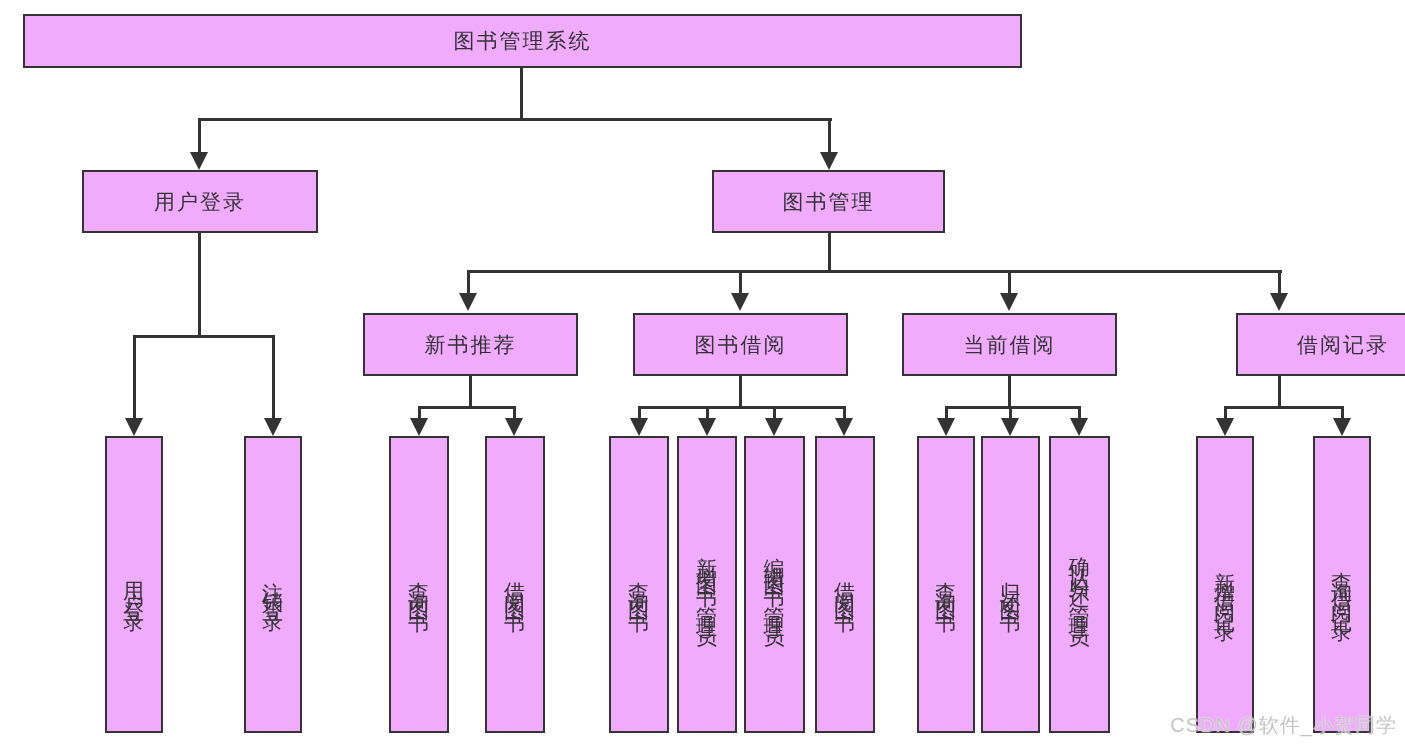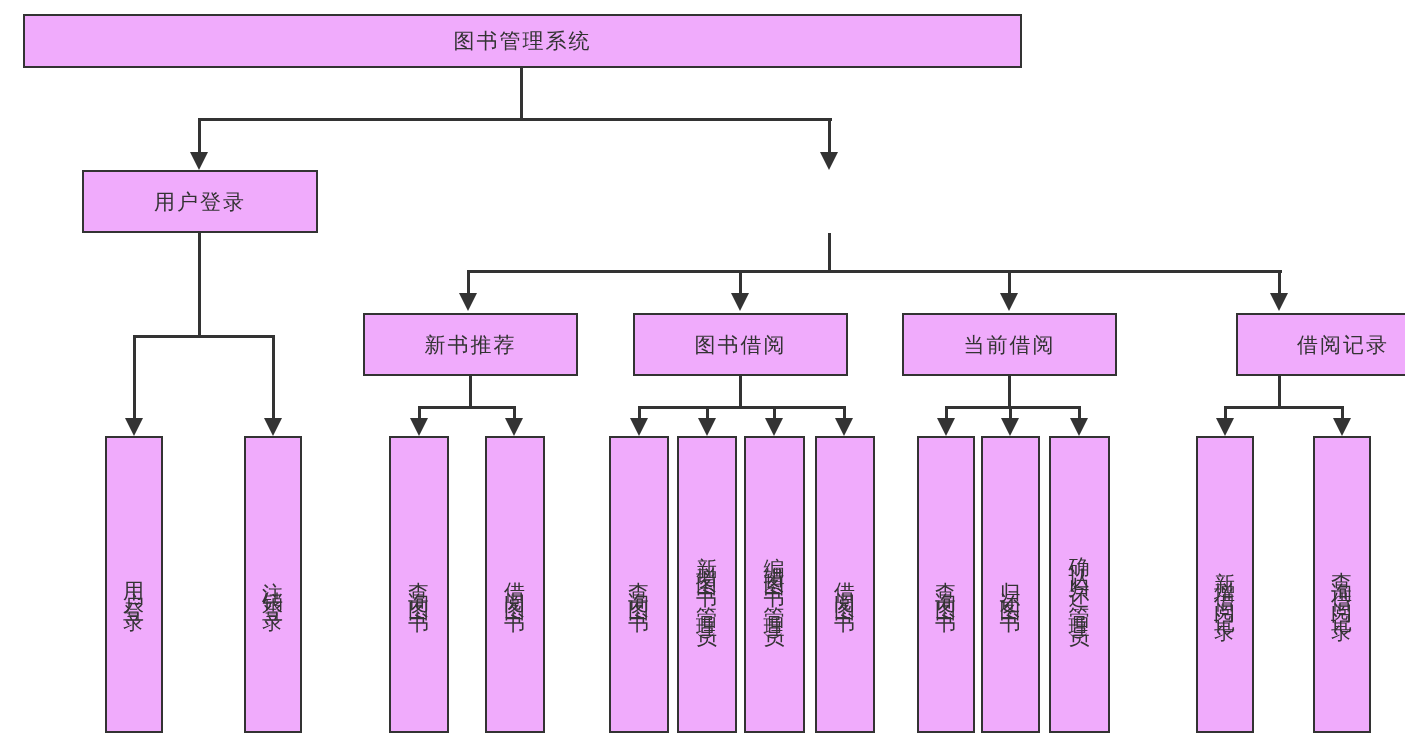--- a/index.html
+++ b/index.html
@@ -56,20 +56,23 @@
 <div class="canvas">
 
   <div class="node" style="left:23px; top:14px; width:999px; height:54px;">
     <span>图书管理系统</span>
   </div>
 
   <div class="node" style="left:82px; top:170px; width:236px; height:63px;">
     <span>用户登录</span>
   </div>
 
+  <div class="node" style="left:712px; top:170px; width:233px; height:63px;">
+    <span>图书管理</span>
+  </div>
 
   <div class="node" style="left:633px; top:313px; width:215px; height:63px;">
     <span>图书借阅</span>
   </div>
 
   <div class="node" style="left:363px; top:313px; width:215px; height:63px;">
     <span>新书推荐</span>
   </div>
 
   <div class="node" style="left:902px; top:313px; width:215px; height:63px;">
@@ -184,14 +187,15 @@
   <div class="vl" style="left:1078px; top:406px; height:12px;"></div>
   <div class="ar" style="left:1070px; top:418px;"></div>
 
   <div class="vl" style="left:1278px; top:376px; height:30px;"></div>
   <div class="hl" style="left:1224px; top:406px; width:120px;"></div>
   <div class="vl" style="left:1224px; top:406px; height:12px;"></div>
   <div class="ar" style="left:1216px; top:418px;"></div>
   <div class="vl" style="left:1341px; top:406px; height:12px;"></div>
   <div class="ar" style="left:1333px; top:418px;"></div>
 
+  <div class="watermark">CSDN @软件_小贺同学</div>
 
 </div>
 
 </body></html>

